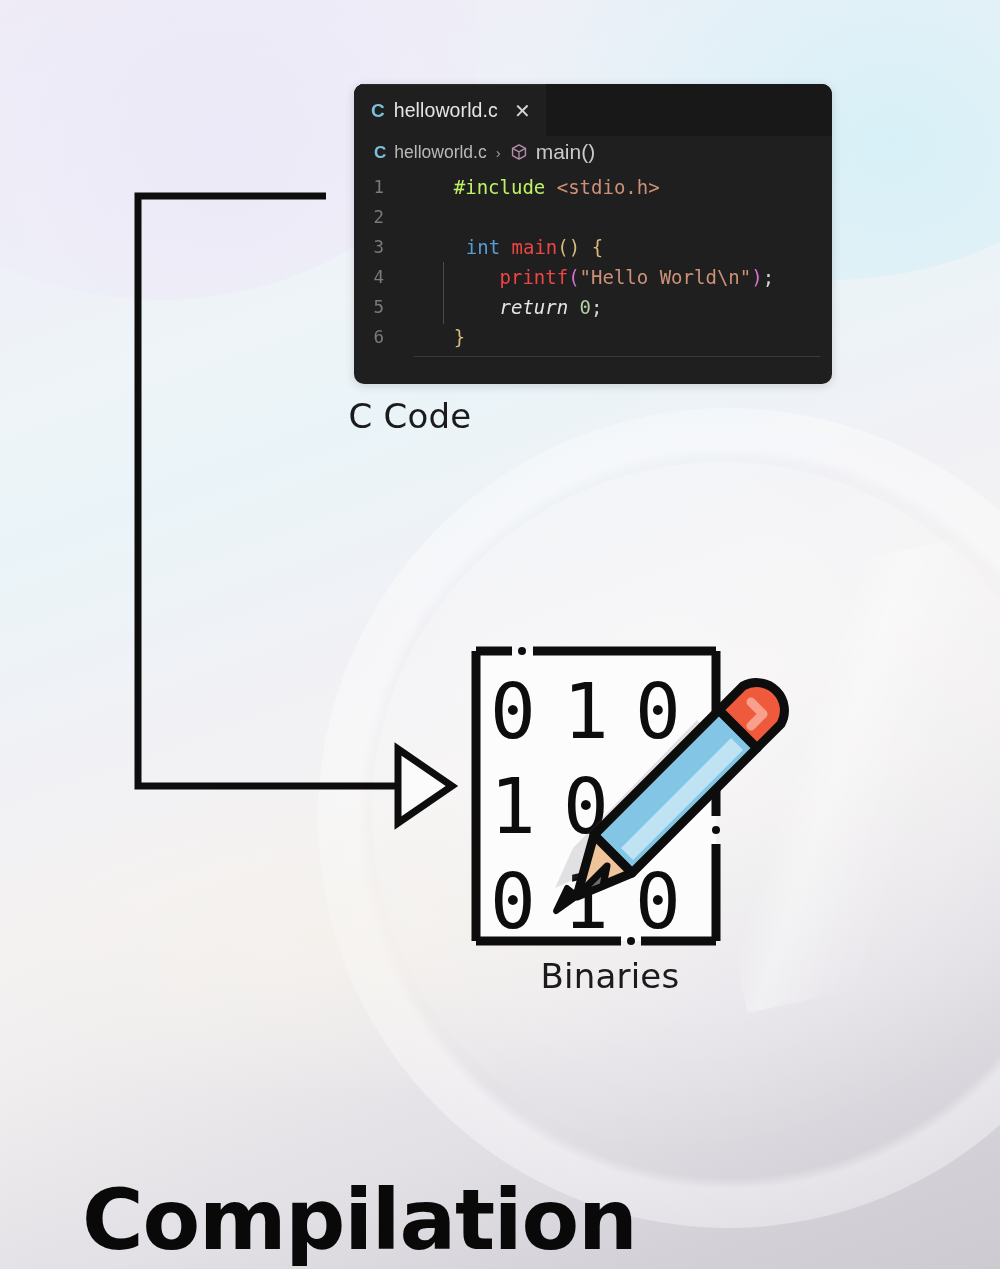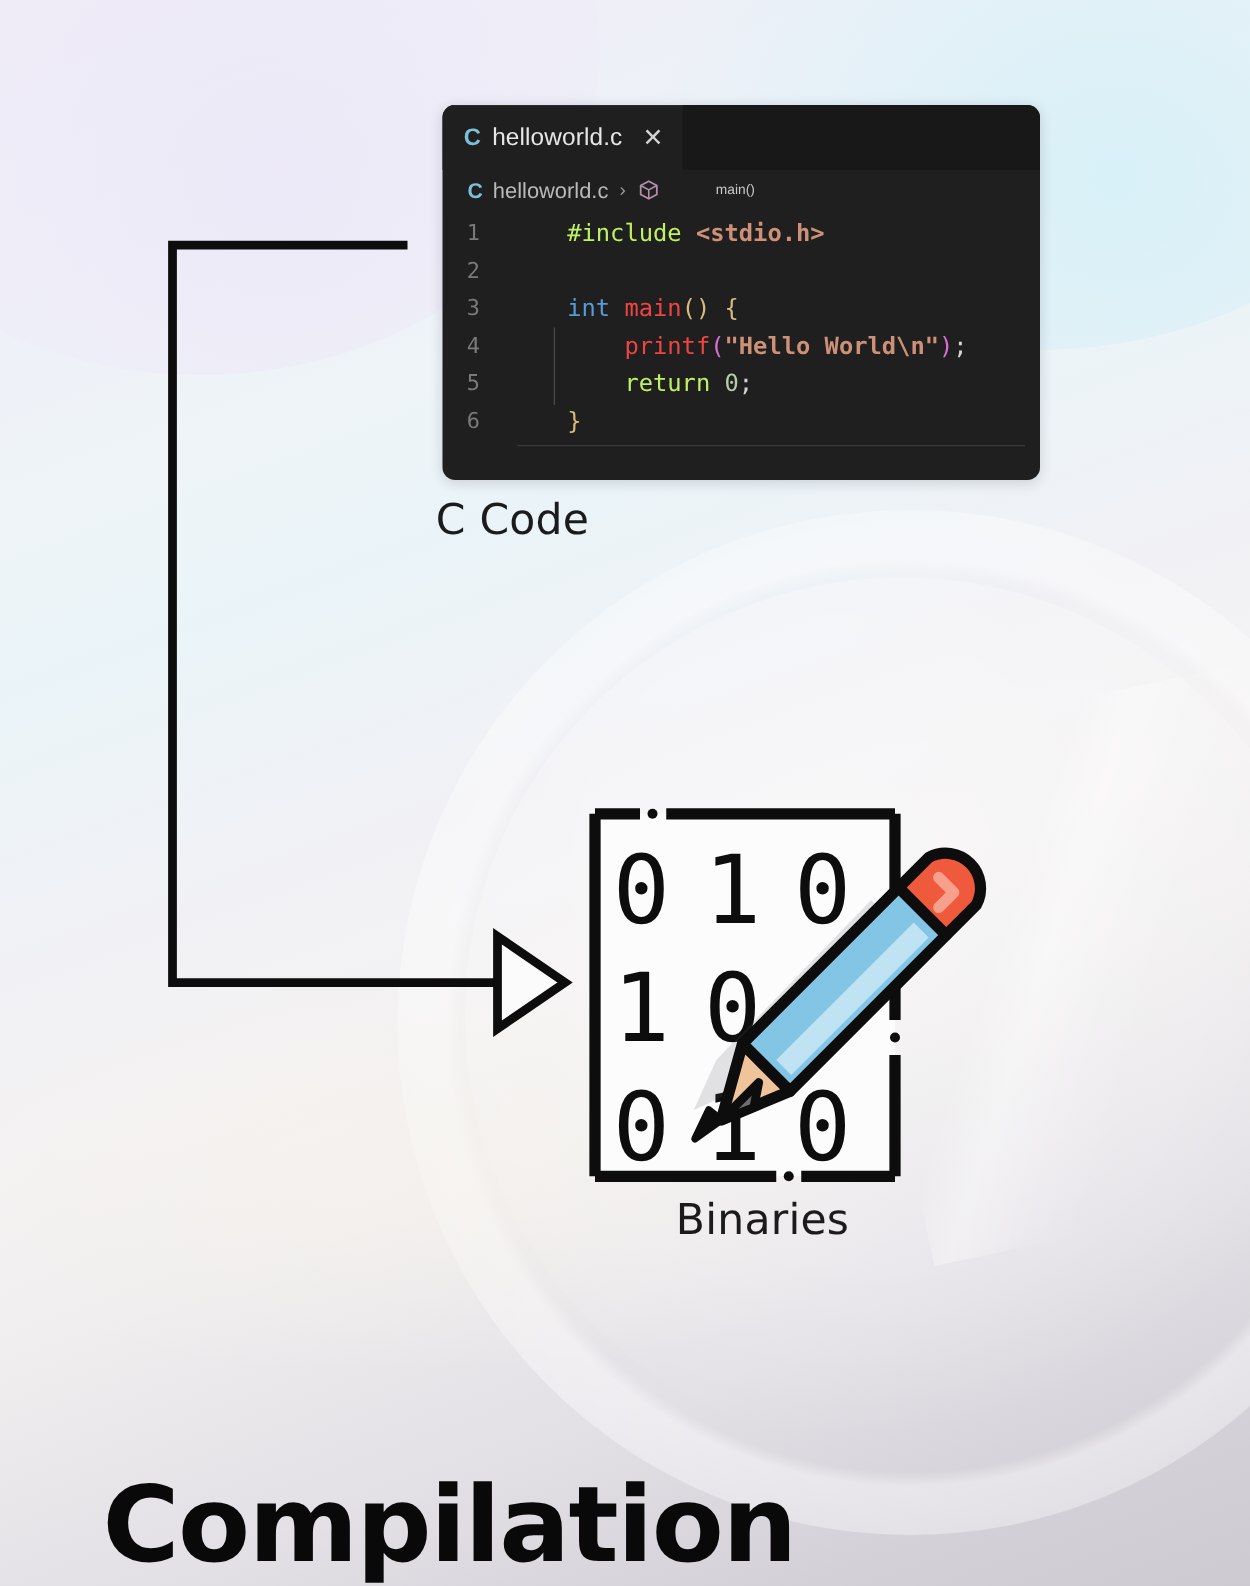--- a/index.html
+++ b/index.html
@@ -152,23 +152,22 @@
     font-size: 17.5px;
     white-space: nowrap;
   }
   #breadcrumb .crumb-sep {
     color: #9a9a9a;
     font-size: 15px;
     margin: 0 1px;
   }
   #breadcrumb .crumb-sym {
     color: #c9c9c9;
-    font-size: 11px;
+    font-size: 21px;
     white-space: nowrap;
-    margin-left: 37px;
   }
   .cube-icon {
     width: 18px; height: 18px;
     display: inline-block;
     vertical-align: middle;
     flex: 0 0 auto;
   }
 
   #codearea {
     position: relative;
@@ -204,23 +203,23 @@
   .curline-underline {
     position: absolute;
     left: 60px;
     right: 12px;
     height: 1px;
     background: #3a3a3a;
   }
 
   
   .t-pre   { color: #bef264; }
-  .t-str   { color: #ce9178; font-weight: bold; }
-  .t-kw    { color: #569cd6; }
-  .t-kw2   { color: #bef264; }
+  .t-str   { color: #ce9178; }
+  .t-kw    { color: #569cd6; margin-left: 12px; }
+  .t-kw2   { color: #e5e5e5; font-style: italic; }
   .t-fn    { color: #ef4444; }
   .t-paren { color: #da70d6; }
   .t-brace { color: #d7ba7d; }
   .t-num   { color: #b5cea8; }
   .t-plain { color: #d4d4d4; }
 
   
   .caption {
     position: absolute;
     color: #1b1b1b;

